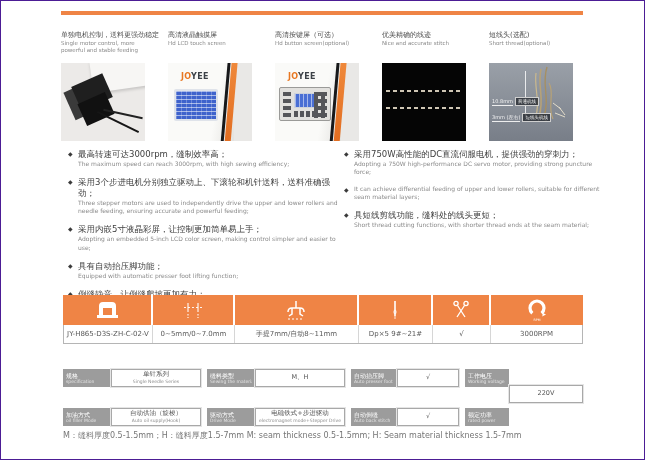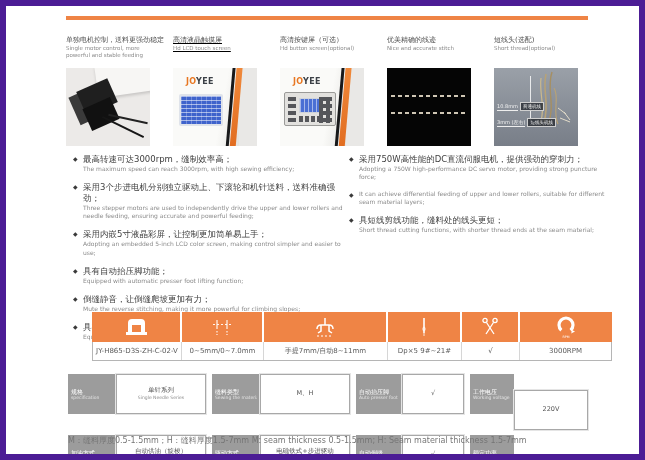--- a/index.html
+++ b/index.html
@@ -1,26 +1,26 @@
 <!DOCTYPE html>
 <html><head>
 <meta charset="utf-8">
 <style>
   * { margin:0; padding:0; box-sizing:border-box; }
   html,body { width:645px; height:460px; }
   body { font-family:"DejaVu Sans","Liberation Sans",sans-serif; background:#fff; }
   .page { position:relative; width:645px; height:460px; background:#fff;
-          border:6px solid #4c1d95; overflow:hidden; }
+          border:1px solid #4c1d95; overflow:hidden; }
 
   .topbar { position:absolute; left:60px; top:10px; width:522px; height:4px; background:#ef8445; }
 
   
   .photos-row { position:absolute; left:60px; top:30px; width:520px; height:112px; }
   .pcol { position:absolute; top:0; width:84px; }
-  .c1{left:0;} .c2{left:107px;text-decoration:underline;} .c3{left:214px;} .c4{left:321px;} .c5{left:428px;}
+  .c1{left:0;} .c2{left:107px;} .c3{left:214px;} .c4{left:321px;} .c5{left:428px;}
   .cap-zh { font-size:7px; color:#4d4d4d; line-height:1.3; white-space:nowrap; }
   .cap-en { font-size:5.5px; color:#8a8a8a; line-height:1.25; }
   .photo { position:absolute; top:32px; left:0; width:84px; height:78px; overflow:hidden; background:#eceae8; }
 
   
   .ph1-body { position:absolute; right:-6px; top:-8px; width:60px; height:34px; background:#f7f6f4; transform:rotate(-8deg); border-radius:4px; box-shadow:0 2px 3px rgba(0,0,0,.15); }
   .ph1-m1 { position:absolute; left:14px; top:16px; width:34px; height:26px; background:#1f1f1f; transform:rotate(-24deg); }
   .ph1-m2 { position:absolute; left:20px; top:34px; width:30px; height:24px; background:#111; transform:rotate(-24deg); }
   .ph1-m3 { position:absolute; left:8px; top:26px; width:12px; height:30px; background:#3a3a3a; transform:rotate(-24deg); }
   .ph1-cable { position:absolute; left:34px; top:58px; width:46px; height:2px; background:#161616; transform:rotate(26deg); }
@@ -68,21 +68,21 @@
   .features { position:absolute; left:67px; top:148px; width:542px; display:flex; }
   .fcol { list-style:none; }
   .fcol.left { width:276px; margin-right:0; }
   .fcol.right { width:266px; }
   .feat { position:relative; padding-left:10px; margin-bottom:9px; }
   .feat::before { content:"◆"; position:absolute; left:0; top:1px; font-size:6px; color:#3a3a3a; }
   .feat .zh { font-size:8.5px; color:#404040; line-height:1.3; }
   .feat .en { font-size:6px; color:#8b8b8b; line-height:1.35; }
 
   
-  .icon-table { position:absolute; left:62px; top:306px; width:520px;margin-left:24px; }
+  .icon-table { position:absolute; left:62px; top:294px; width:520px; }
   .ithead { display:flex; height:30px; background:#ef8445; }
   .ithead .icell { display:flex; align-items:center; justify-content:center; border-right:2px solid #fff; }
   .ithead .icell:last-child { border-right:none; }
   .itvals { display:flex; height:19px; background:#fff; border:1px solid #b5b5b5; border-top:none; }
   .itvals .vcell { display:flex; align-items:center; justify-content:center; font-size:7px; color:#5a5a5a;
                    border-right:1px solid #d6d6d6; white-space:nowrap; overflow:hidden; }
   .itvals .vcell:last-child { border-right:none; }
   .w1{width:90px;} .w2{width:82px;} .w3{width:124px;} .w4{width:74px;} .w5{width:58px;} .w6{width:92px;}
   .itvals .w1{width:89px;} .itvals .w6{width:91px;}
 
@@ -93,21 +93,21 @@
   .lab .lz { font-size:6px; line-height:1.2; white-space:nowrap; }
   .lab .le { font-size:4.5px; line-height:1.2; color:#e3e3e3; white-space:nowrap; overflow:hidden; }
   .val { background:#fff; border:1px solid #a8a8a8; outline:1px solid #e5e5e5; display:flex; flex-direction:column;
          align-items:center; justify-content:center; }
   .val .vz { font-size:6.5px; color:#555; line-height:1.2; white-space:nowrap; }
   .val .ve { font-size:4.5px; color:#8d8d8d; line-height:1.2; white-space:nowrap; }
   .g1l{width:48px;} .g1v{width:90px; margin-right:6px;}
   .g2l{width:48px;} .g2v{width:90px; margin-right:6px;}
   .g3l{width:46px;} .g3v{width:62px; margin-right:6px;}
   .g4l{width:44px;} .g4v{width:74px;margin-top:16px;}
-  .srow > div { height:40px; }
+  .srow > div { height:18px; }
 
   .note { position:absolute; left:62px; top:429px; font-size:8px; color:#757575; }
 </style>
 </head>
 <body>
 
 <div class="page">
 
   <div class="topbar"></div>
 

